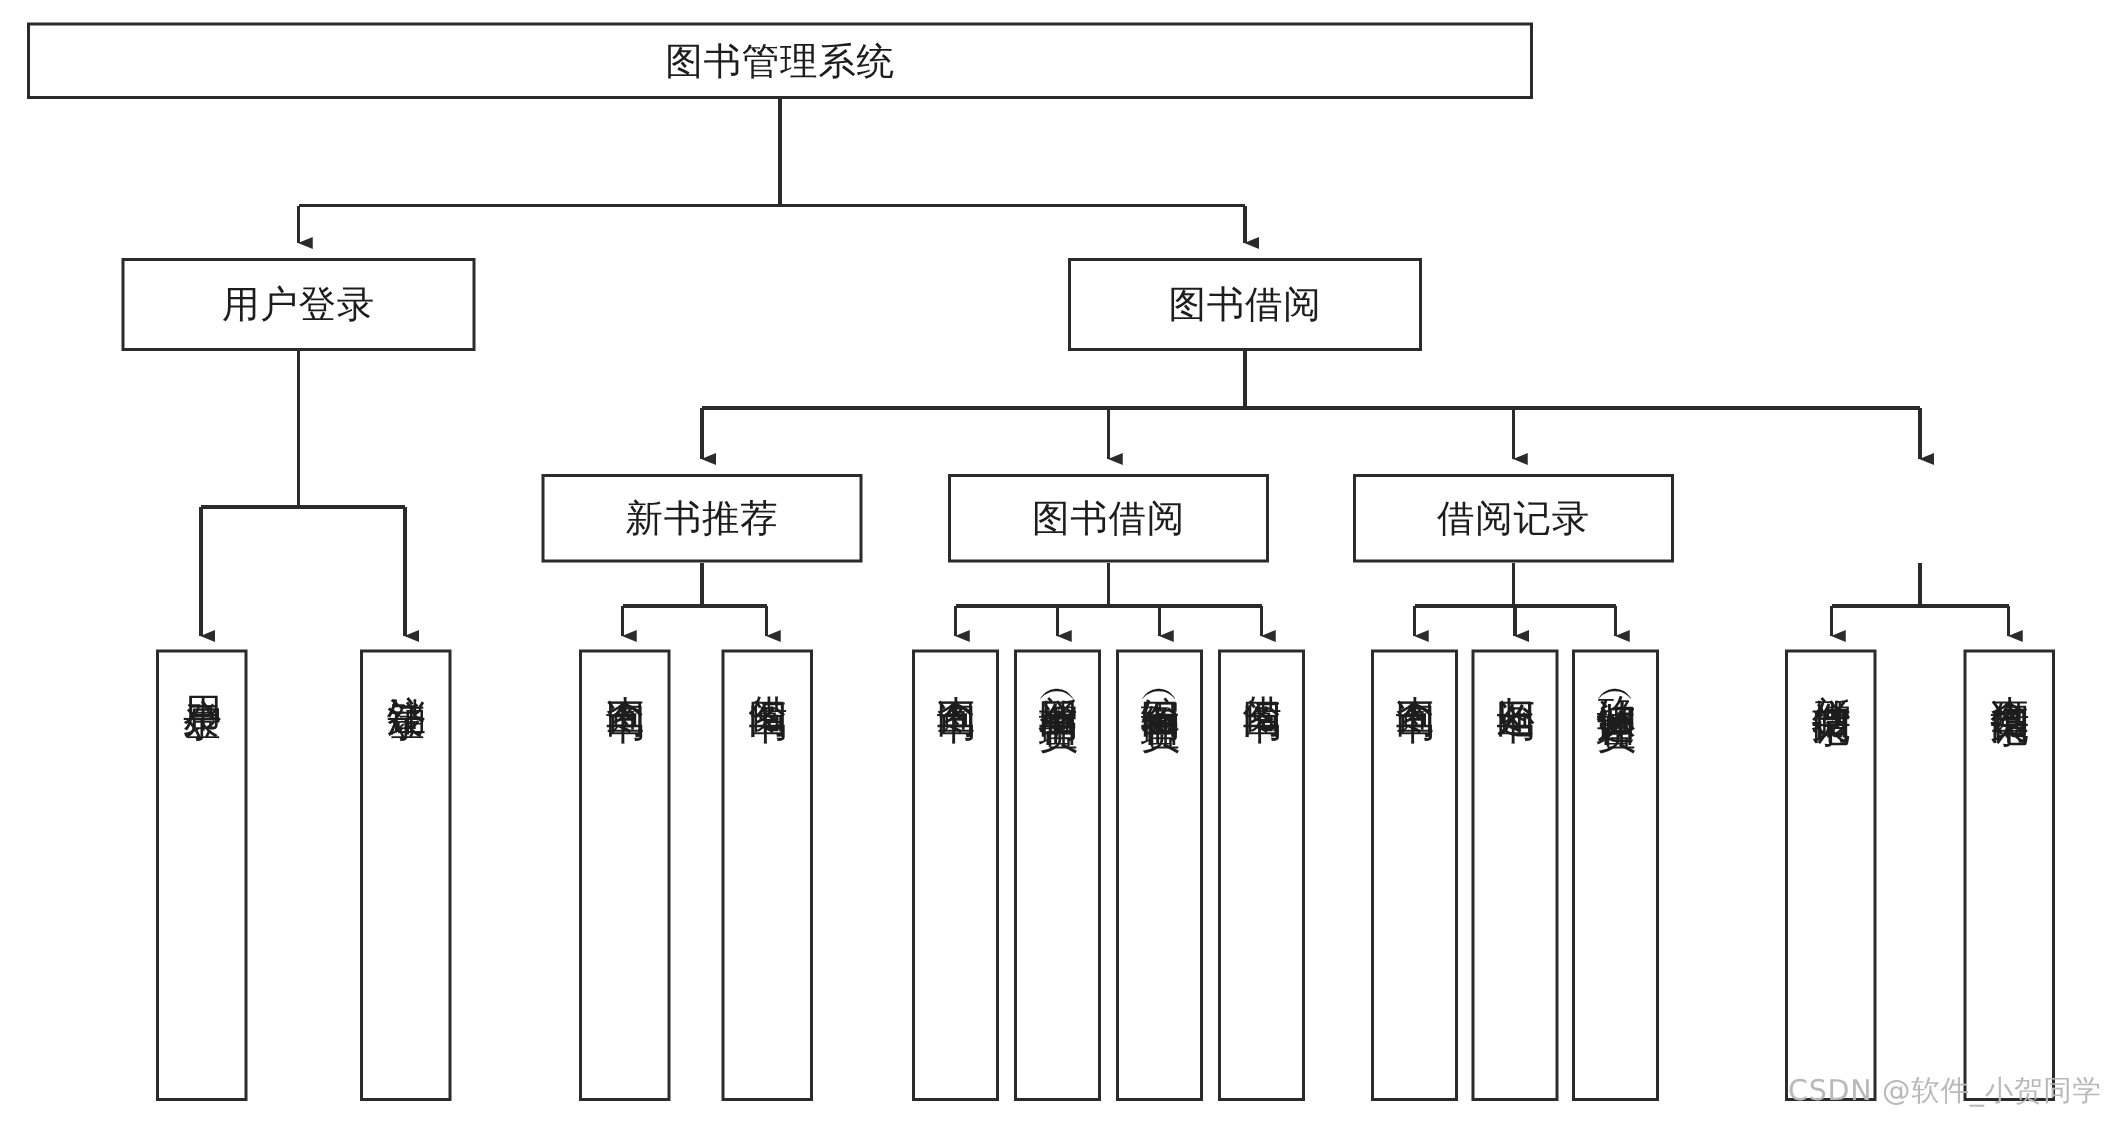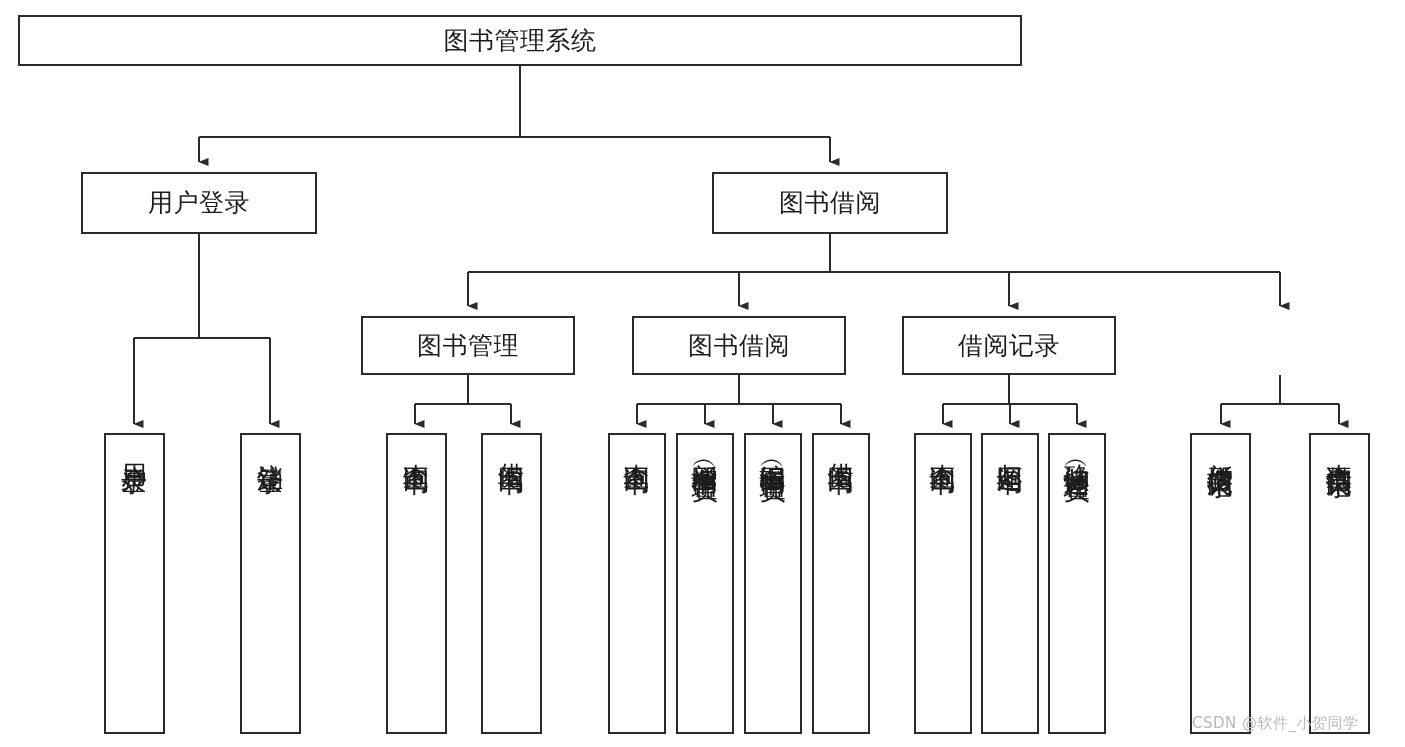--- a/index.html
+++ b/index.html
@@ -57,21 +57,21 @@
     writing-mode: vertical-rl;
     text-orientation: upright;
     font-size: 26px;
     line-height: 1.0;
     letter-spacing: 2px;
     white-space: nowrap;
   }
   .watermark {
     position: absolute;
     color: #b9b9b9;
-    font-size: 15px;
+    font-size: 19px;
     white-space: nowrap;
     letter-spacing: 0.5px;
     pointer-events: none;
   }
 </style>
 </head>
 <body>
 
 <div id="diagram-root">
 
@@ -131,21 +131,21 @@
   </div>
 
   <div class="node horiz" style="left:81px; top:172px; width:236px; height:62px;">
     <span class="node-label">用户登录</span>
   </div>
   <div class="node horiz" style="left:712px; top:172px; width:236px; height:62px;">
     <span class="node-label">图书借阅</span>
   </div>
 
   <div class="node horiz" style="left:361px; top:316px; width:214px; height:59px;">
-    <span class="node-label">图书管理</span>
+    <span class="node-label">新书推荐</span>
   </div>
   <div class="node horiz" style="left:632px; top:316px; width:214px; height:59px;">
     <span class="node-label">图书借阅</span>
   </div>
   <div class="node horiz" style="left:902px; top:316px; width:214px; height:59px;">
     <span class="node-label">借阅记录</span>
   </div>
 
   <div class="node vert" style="left:104px; top:433px; width:61px; height:301px;">
     <span class="node-label">用户登录</span>

